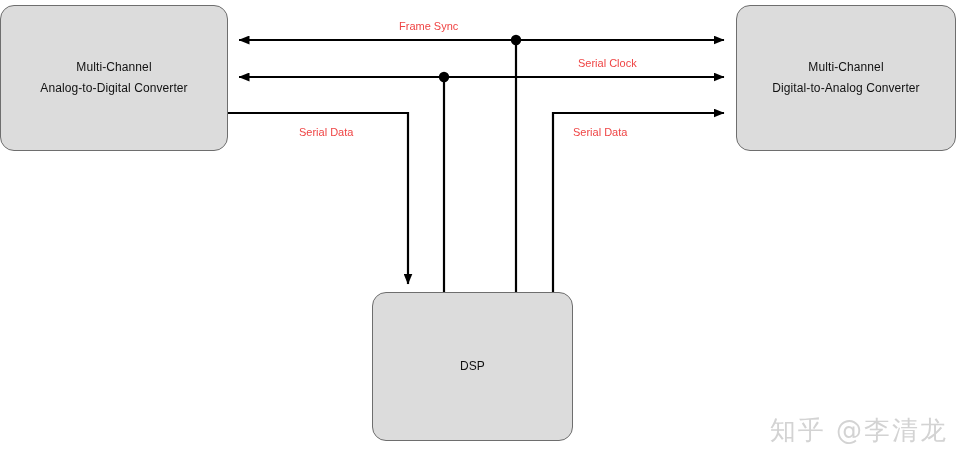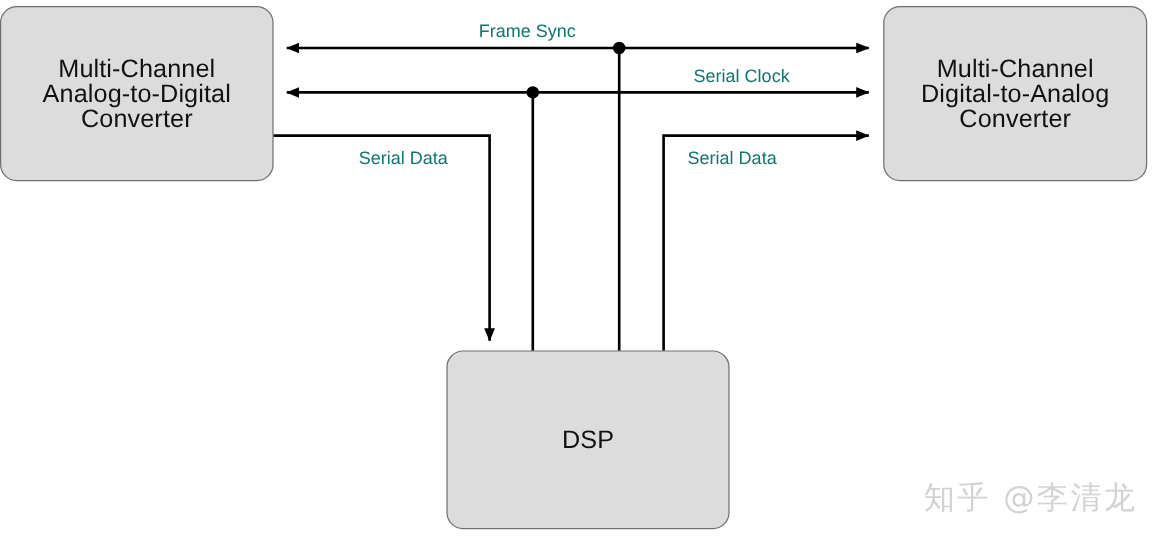--- a/index.html
+++ b/index.html
@@ -19,65 +19,65 @@
     position: absolute;
     box-sizing: border-box;
     background: #dcdcdc;
     border: 1px solid #6e6e6e;
     border-radius: 14px;
     display: flex;
     align-items: center;
     justify-content: center;
     text-align: center;
     color: #111111;
-    font-size: 21px;
+    font-size: 12px;
     line-height: 21px;
     letter-spacing: 0.1px;
   }
   .block .block-label {
     display: block;
     white-space: pre-line;
     padding: 0 6px;
   }
   #adc-block  { left: 0px;   top: 5px;   width: 228px; height: 146px; }
   #dac-block  { left: 736px; top: 5px;   width: 220px; height: 146px; }
-  #dsp-block  { left: 372px; top: 292px; width: 236px; height: 149px; }
+  #dsp-block  { left: 372px; top: 292px; width: 201px; height: 149px; }
 
   .svg-wires {
     position: absolute;
     left: 0;
     top: 0;
     width: 962px;
     height: 450px;
     pointer-events: none;
   }
   .wire {
     stroke: #000000;
     stroke-width: 2.2;
     fill: none;
   }
   .junction {
     fill: #000000;
   }
   .wire-label {
     position: absolute;
-    color: #0f766e;
-    font-size: 15px;
+    color: #ef4444;
+    font-size: 11px;
     line-height: 17px;
     white-space: nowrap;
   }
   #frame-sync-label  { left: 399px; top: 18px; }
   #serial-clock-label{ left: 578px; top: 55px; }
   #serial-data-left-label  { left: 299px; top: 124px; }
   #serial-data-right-label { left: 573px; top: 124px; }
 
   #watermark {
     position: absolute;
     right: 14px;
-    bottom: 18px;
+    bottom: 2px;
     color: #d3d3d3;
     font-size: 26px;
     font-family: "DejaVu Sans", sans-serif;
     letter-spacing: 2px;
     white-space: nowrap;
     user-select: none;
   }
 </style>
 </head>
 <body>

